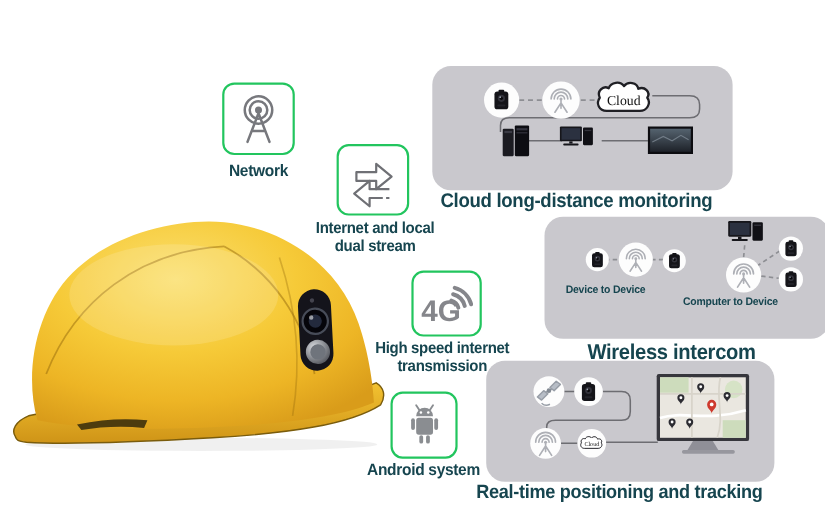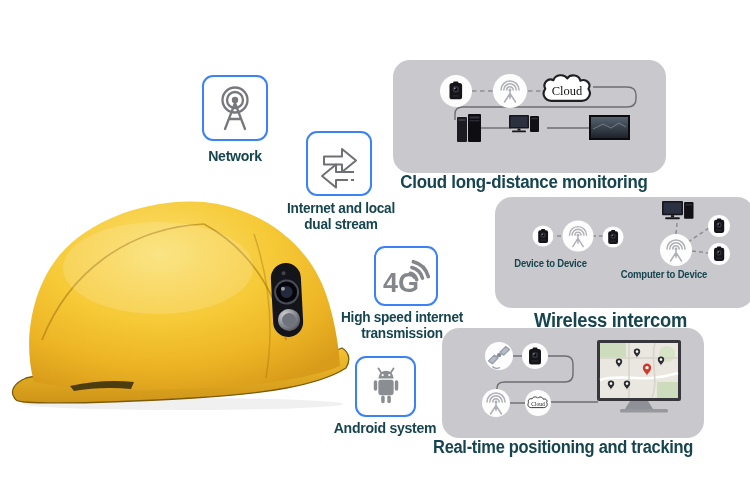--- a/index.html
+++ b/index.html
@@ -2,21 +2,21 @@
 <html><head>
 <meta charset="utf-8">
 <style>
   html,body{margin:0;padding:0;background:#fff;}
   .stage{
     position:relative;width:750px;height:479px;background:#ffffff;overflow:hidden;
     font-family:"Liberation Sans",sans-serif;
   }
   .abs{position:absolute;}
   .icon-box{
-    position:absolute;background:#fff;border:2px solid #3b82f6;border-radius:11px;
+    position:absolute;background:#fff;border:2px solid #22c55e;border-radius:11px;
     display:flex;align-items:center;justify-content:center;box-sizing:border-box;
   }
   .feat-label{
     position:absolute;text-align:center;color:#16454f;font-weight:bold;
     line-height:1.12;letter-spacing:-0.3px;transform:scaleX(0.94);transform-origin:center top;
   }
   .panel{
     position:absolute;background:#c9c8cd;border-radius:17px;padding-left:28px;
   }
   .caption{

